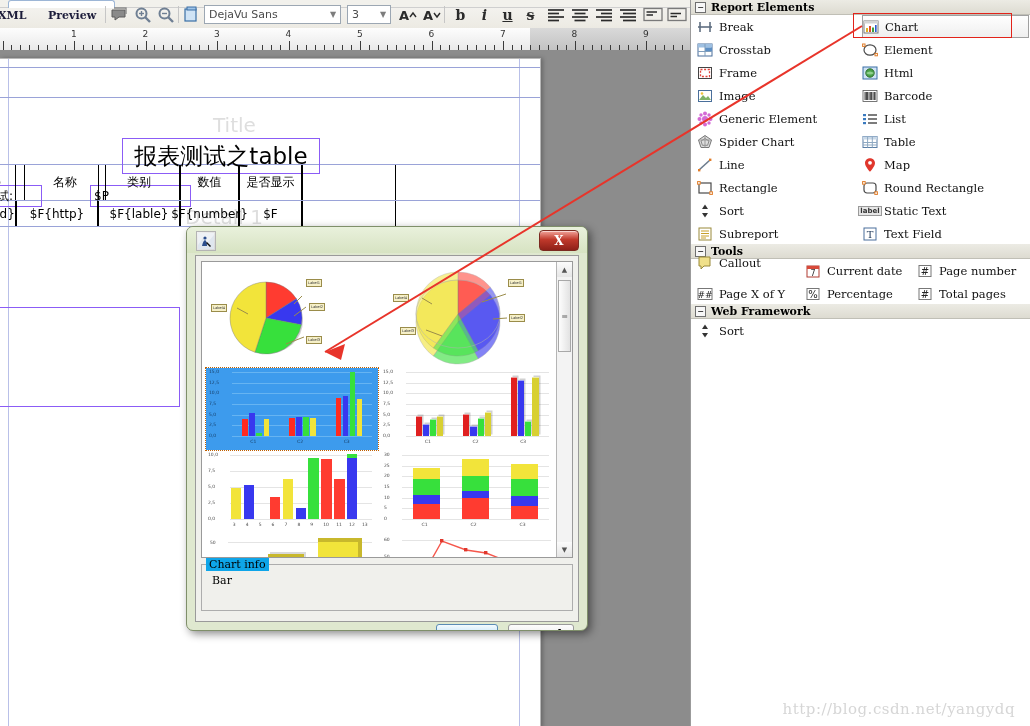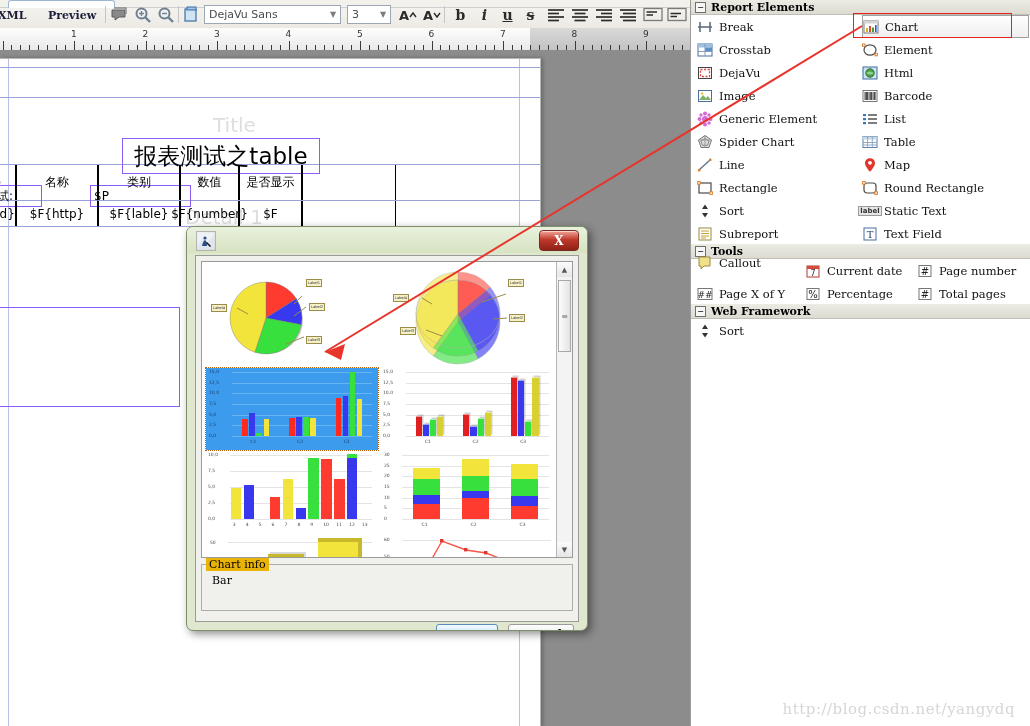--- a/index.html
+++ b/index.html
@@ -174,21 +174,21 @@
     font-size:3.6px;color:#333;padding:0 1px;white-space:nowrap;
     line-height:6px;height:6px;
   }
 
   
   #chartinfo{
     left:5px;top:308px;width:372px;height:47px;
     border:1px solid #adadad;box-sizing:border-box;background:#f0f0ec;
   }
   #chartinfo-legend{
-    left:10px;top:302px;background:#eab308;padding:0 3px;
+    left:10px;top:302px;background:#0ea5e9;padding:0 3px;
     font-family:"DejaVu Serif",serif;font-size:11px;color:#000;
   }
   #chartinfo-value{
     left:16px;top:318px;font-family:"DejaVu Serif",serif;
     font-size:11px;color:#000;
   }
   .dlgbtn{
     top:368px;height:21px;
     border:1px solid #8a9bae;border-radius:3px;box-sizing:border-box;
     display:flex;align-items:center;justify-content:center;
@@ -481,21 +481,21 @@
     <div class="abs bandlabel" style="left:185px;top:146px;">Detail 1</div>
 
     <div class="abs elbox title-el" style="left:122px;top:79px;width:198px;height:36px;">报表测试之table</div>
 
     <div class="abs elbox param-lbl" style="left:-30px;top:126px;width:72px;height:22px;">数测试:</div>
     <div class="abs elbox param-lbl" style="left:90px;top:126px;width:101px;height:22px;padding-left:3px;">$P</div>
 
     <div id="table-cells">
         <div class="abs cell" style="left:-27px;top:106px;width:43px;height:35px;">ID</div>
         <div class="abs cell" style="left:-27px;top:142px;width:43px;height:25px;">$F{id}</div>
-        <div class="abs cell" style="left:16px;top:106px;width:82px;height:35px;">名称</div>
+        <div class="abs cell" style="left:24px;top:106px;width:82px;height:35px;">名称</div>
         <div class="abs cell" style="left:16px;top:142px;width:82px;height:25px;">$F{http}</div>
         <div class="abs cell" style="left:98px;top:106px;width:82px;height:35px;">类别</div>
         <div class="abs cell" style="left:98px;top:142px;width:82px;height:25px;">$F{lable}</div>
         <div class="abs cell" style="left:180px;top:106px;width:59px;height:35px;">数值</div>
         <div class="abs cell" style="left:180px;top:142px;width:59px;height:25px;">$F{number}</div>
         <div class="abs cell" style="left:239px;top:106px;width:63px;height:35px;">是否显示</div>
         <div class="abs cell" style="left:239px;top:142px;width:63px;height:25px;">$F</div>
         <div class="abs cell" style="left:302px;top:106px;width:94px;height:35px;"></div>
         <div class="abs cell" style="left:302px;top:142px;width:94px;height:25px;"></div>
       </div>
@@ -773,21 +773,21 @@
         </span>
        <span class="lbl">Element</span>
       </div>
       <div class="abs pal-item" style="left:6px;top:61px;width:157px;">
        <span class="ico">
           <svg width="16" height="16" viewBox="0 0 16 16">
             <rect x="1.5" y="2.5" width="13" height="11" fill="#fff" stroke="#444" stroke-width="1"></rect>
             <rect x="3.5" y="4.5" width="9" height="7" fill="none" stroke="#e0433a" stroke-width="1.3" stroke-dasharray="2 1.6"></rect>
           </svg>
         </span>
-       <span class="lbl">DejaVu</span>
+       <span class="lbl">Frame</span>
       </div>
       <div class="abs pal-item" style="left:171px;top:61px;width:195px;">
        <span class="ico">
           <svg width="16" height="16" viewBox="0 0 16 16">
             <rect x="1" y="2" width="14" height="12" fill="#cfe3f5" stroke="#3a6fa5" stroke-width="1"></rect>
             <circle cx="8" cy="8" r="4.2" fill="#4aa24a" stroke="#2f6f2f"></circle>
             <path d="M4 8 q4-3 8 0 q-4 3-8 0z" fill="#8fd18f"></path>
           </svg>
         </span>
        <span class="lbl">Html</span>

